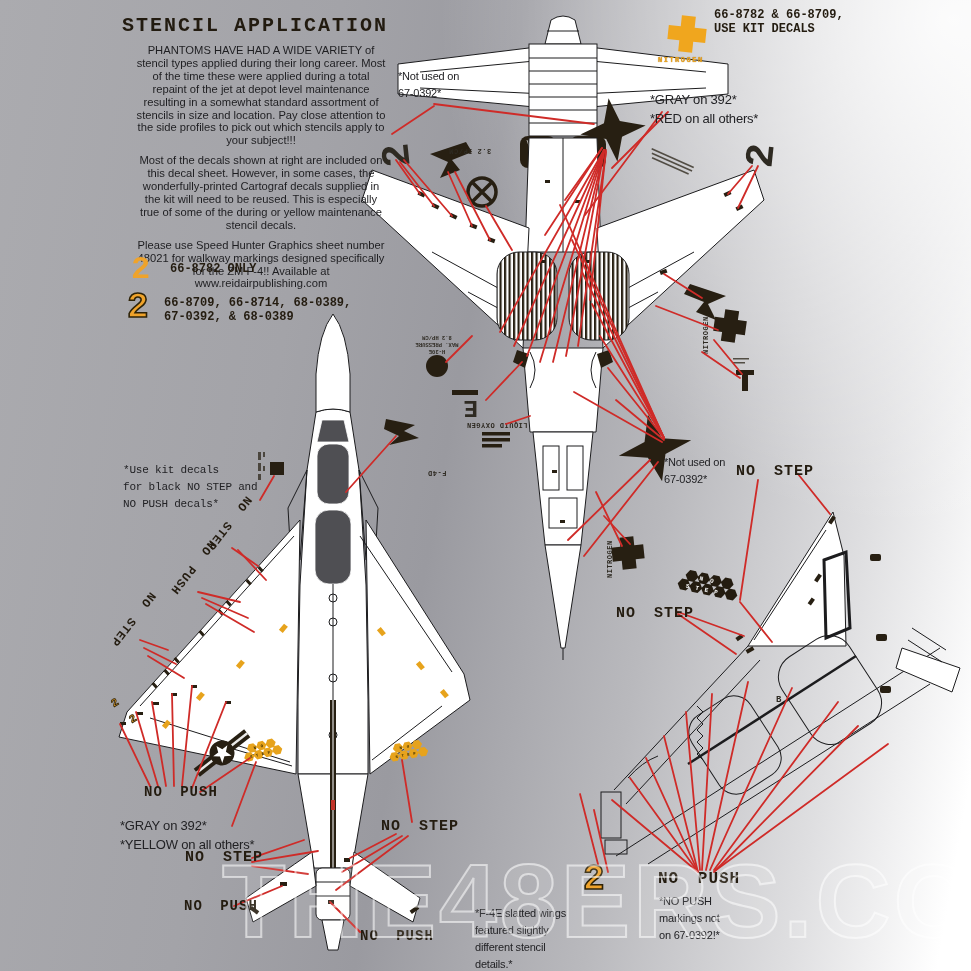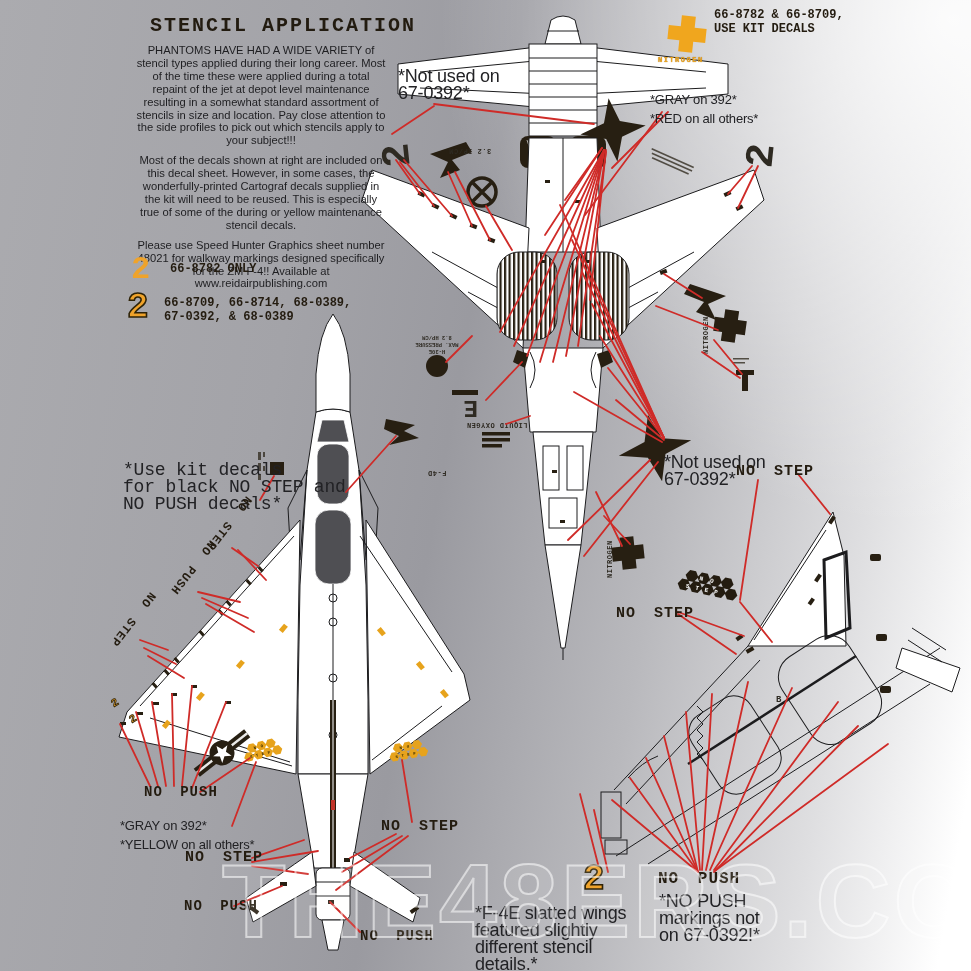--- a/index.html
+++ b/index.html
@@ -18,21 +18,21 @@
   }
   .body-copy{width:254px;font-size:11.2px;line-height:12.9px;color:#1e1e21;}
   .body-copy p{margin:0 0 7px 0;}
   .stencil{
     font-family:"Liberation Mono","DejaVu Sans Mono",monospace;
     font-weight:bold;color:#241c10;white-space:pre-line;
   }
   .serial{font-size:12px;letter-spacing:0px;line-height:14px;}
   .nslabel{font-size:15px;letter-spacing:1px;word-spacing:8px;white-space:nowrap;}
   .nslabel.small{font-size:12px;}
-  .note{font-size:18px;line-height:17px;color:#222225;white-space:pre-line;letter-spacing:-0.2px;}
+  .note{font-size:11px;line-height:17px;color:#222225;white-space:pre-line;letter-spacing:-0.2px;}
   .note.sm{font-size:13px;line-height:19px;}
   .y2{font-family:"Liberation Mono",monospace;font-weight:bold;color:#efa32b;line-height:1;}
   .y2.solid{font-size:32px;}
   .y2.outline{font-size:36px;-webkit-text-stroke:1.6px #2e2308;}
   .y2.tiny{font-size:11px;-webkit-text-stroke:0.8px #2e2308;}
   .rot{transform-origin:center center;}
   .nitro-label{font-family:"Liberation Mono",monospace;font-weight:bold;font-size:7px;
     letter-spacing:1.5px;color:#f0a61e;text-shadow:0 0 1px #8a5a00;white-space:nowrap;}
   .watermark{
     font-family:"Liberation Sans",sans-serif;font-weight:bold;font-size:104px;letter-spacing:3px;
@@ -426,21 +426,21 @@
       <line x1="202" y1="598" x2="248" y2="618"></line>
     <line x1="206" y1="604" x2="254" y2="632"></line>
     <line x1="140" y1="640" x2="168" y2="650"></line>
       <line x1="144" y1="648" x2="176" y2="664"></line>
     <line x1="148" y1="656" x2="184" y2="678"></line>
     <line x1="260" y1="500" x2="274" y2="476"></line>
       <line x1="396" y1="436" x2="346" y2="492"></line>
   </g>
 </svg>
 
-<div class="abs title" style="left:150px;top:14px;text-align:center;">STENCIL APPLICATION</div>
+<div class="abs title" style="left:122px;top:14px;text-align:center;">STENCIL APPLICATION</div>
 
 <div class="abs body-copy" style="left:134px;top:44px;text-align:center;">
   <p>PHANTOMS HAVE HAD A WIDE VARIETY of stencil types applied during their long career.  Most of the time these were applied during a total repaint of the jet at depot level maintenance resulting in a somewhat standard assortment of stencils in size and location.  Pay close attention to the side profiles to pick out which stencils apply to your subject!!!</p>
   <p>Most of the decals shown at right are included on this decal sheet.  However, in some cases, the wonderfully-printed Cartograf decals supplied in the kit will need to be reused.  This is especially true of some of the during or yellow maintenance stencil decals.</p>
   <p>Please use Speed Hunter Graphics sheet number 48021 for walkway markings designed specifically for the ZM F-4!!  Available at www.reidairpublishing.com</p>
 </div>
 
 <div class="abs y2 solid" style="left:131px;top:254px;">2</div>
 <div class="abs stencil serial" style="left:170px;top:262px;">66-8782 ONLY</div>
 <div class="abs y2 outline" style="left:127px;top:290px;">2</div>

